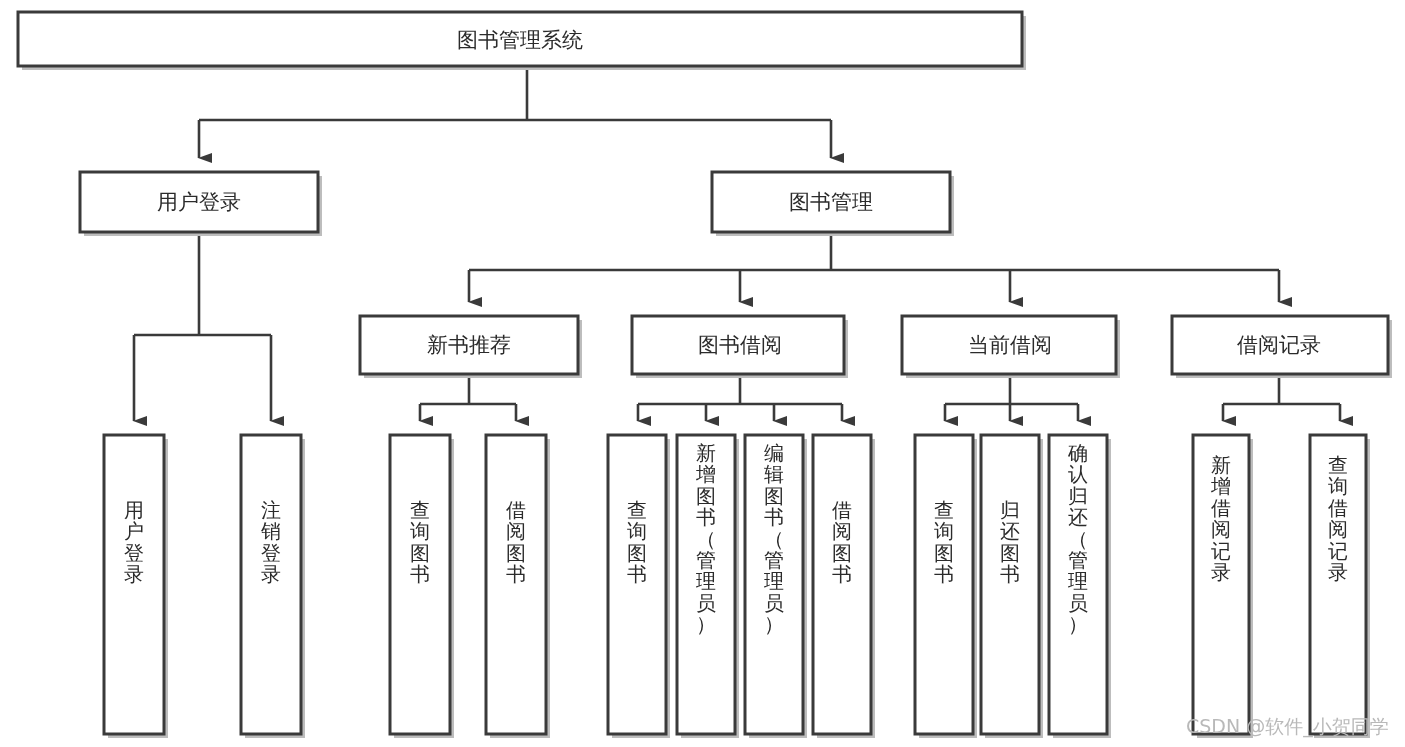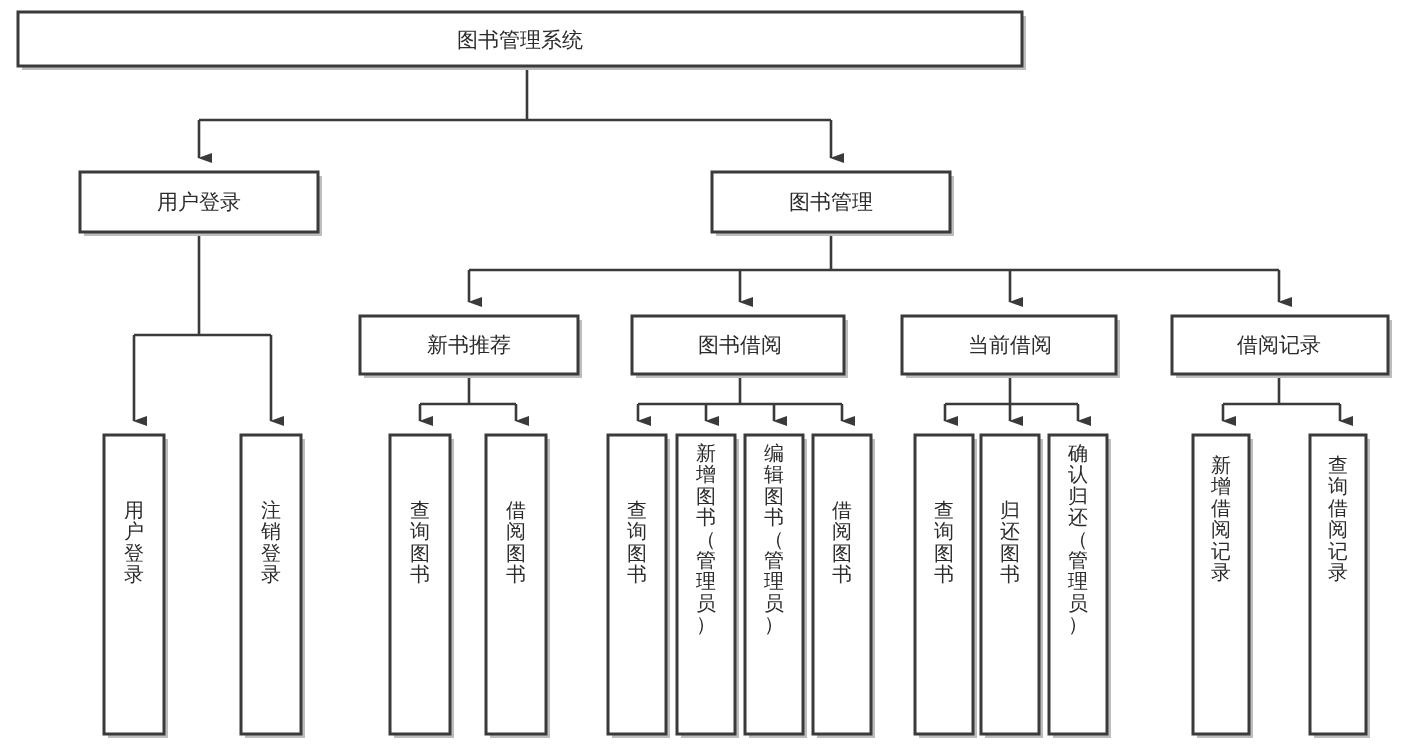--- a/index.html
+++ b/index.html
@@ -247,13 +247,14 @@
   <div class="node-label-v" style="left:745px; top:443px; width:58px;"><div>编</div><div>辑</div><div>图</div><div>书</div><div>（</div><div>管</div><div>理</div><div>员</div><div>）</div></div>
   <div class="node-label-v" style="left:813px; top:500px; width:58px;"><div>借</div><div>阅</div><div>图</div><div>书</div></div>
 
   <div class="node-label-v" style="left:915px; top:500px; width:58px;"><div>查</div><div>询</div><div>图</div><div>书</div></div>
   <div class="node-label-v" style="left:981px; top:500px; width:58px;"><div>归</div><div>还</div><div>图</div><div>书</div></div>
   <div class="node-label-v" style="left:1049px; top:443px; width:58px;"><div>确</div><div>认</div><div>归</div><div>还</div><div>（</div><div>管</div><div>理</div><div>员</div><div>）</div></div>
 
   <div class="node-label-v" style="left:1193px; top:455px; width:56px;"><div>新</div><div>增</div><div>借</div><div>阅</div><div>记</div><div>录</div></div>
   <div class="node-label-v" style="left:1310px; top:455px; width:56px;"><div>查</div><div>询</div><div>借</div><div>阅</div><div>记</div><div>录</div></div>
 
+  <div class="watermark">CSDN @软件_小贺同学</div>
 </div>
 
 </body></html>

